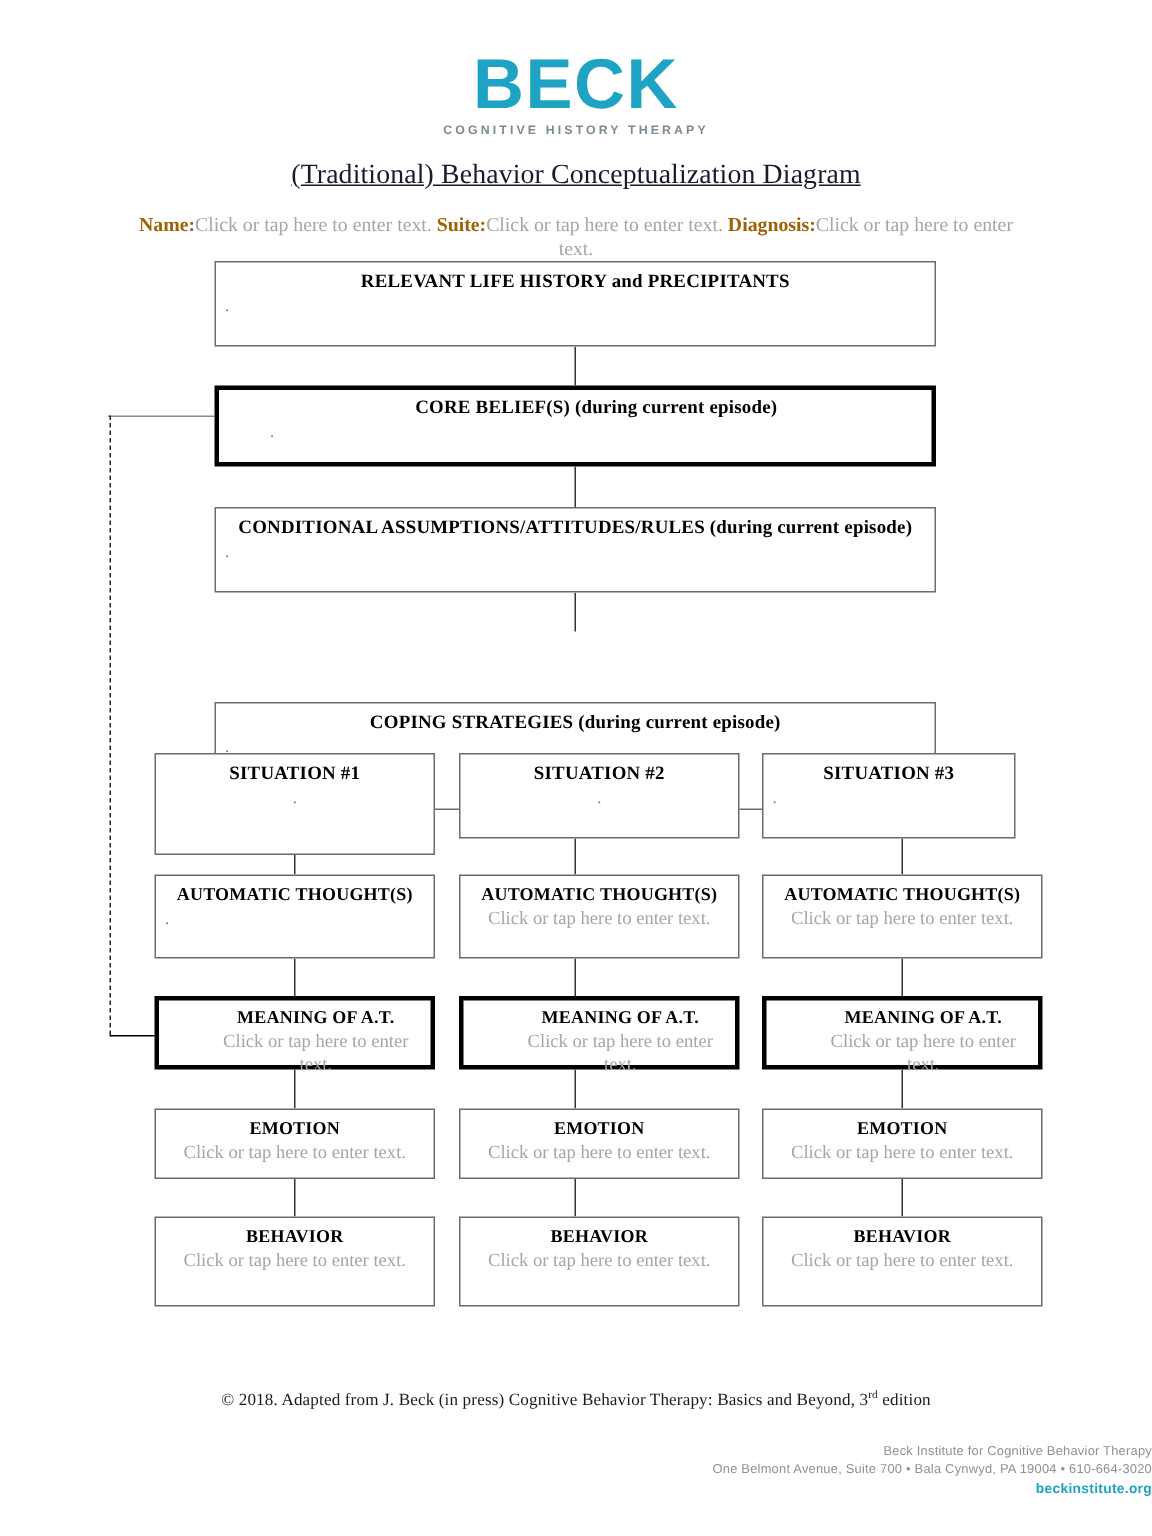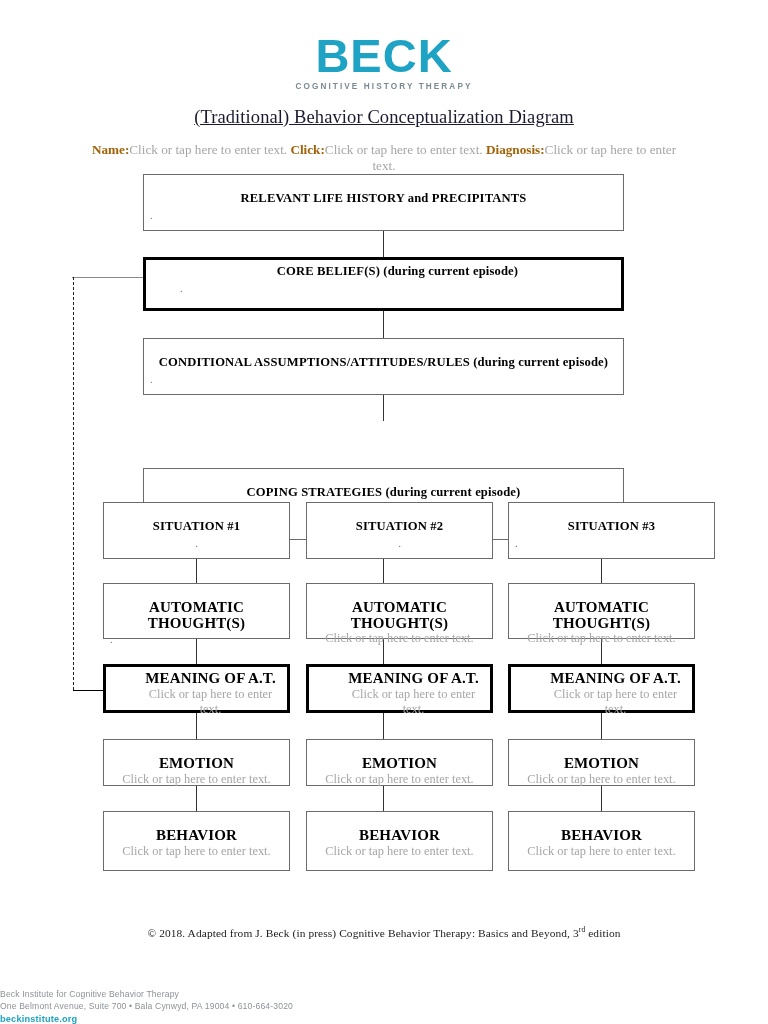--- a/index.html
+++ b/index.html
@@ -70,37 +70,37 @@
   }
   .meta-label { font-weight: bold; color: #a16207; }
   .meta-value { color: #a6a6a6; }
 
   
   .box {
     position: absolute;
     background: #fff;
     border: 1.2px solid #6b6b6b;
     text-align: center;
-    padding-top: 16px;
+    padding-top: 5px;
   }
   .box.thick {
     border: 3px solid #000000;
     padding-top: 4px;
     padding-left: 28px;
   }
   .box-title {
     font-weight: bold;
     font-size: 12.6px;
     line-height: 15.5px;
     letter-spacing: 0.15px;
     color: #000;
     display: block;
     padding: 0 6px;
   }
-  .box-title.sm { font-size: 15px; }
+  .box-title.sm { font-size: 12px; }
   .box-ph {
     display: block;
     color: #a6a6a6;
     font-size: 12.4px;
     line-height: 15px;
     padding: 0 4px;
   }
   .box-dot {
     display: block;
     color: #777;
@@ -148,22 +148,22 @@
     text-align: center;
     font-size: 11.4px;
     color: #1a1a1a;
     letter-spacing: 0.1px;
   }
   .copyright sup { font-size: 7.5px; vertical-align: super; }
 
   .addr-block {
     position: absolute;
     left: 0; right: 0;
-    top: 988px;
-    text-align: left;
+    top: 961px;
+    text-align: right;
     font-family: "Liberation Sans", "DejaVu Sans", sans-serif;
     font-size: 8.6px;
     line-height: 12.4px;
     color: #8d9297;
     letter-spacing: 0.15px;
   }
   .addr-web {
     color: #1FA3C4;
     font-weight: bold;
     font-size: 9.2px;
@@ -175,21 +175,21 @@
 
 <div id="page">
 
   <div class="logo-block">
     <div class="logo-word">BECK</div>
     <div class="logo-tag">COGNITIVE HISTORY THERAPY</div>
   </div>
 
   <div class="doc-title">(Traditional) Behavior Conceptualization Diagram</div>
 
-  <div class="meta-line"><span class="meta-label">Name:</span><span class="meta-value">Click or tap here to enter text.</span> <span class="meta-label">Click:</span><span class="meta-value">Click or tap here to enter text.</span> <span class="meta-label">Diagnosis:</span><span class="meta-value">Click or tap here to enter text.</span></div>
+  <div class="meta-line"><span class="meta-label">Name:</span><span class="meta-value">Click or tap here to enter text.</span> <span class="meta-label">Suite:</span><span class="meta-value">Click or tap here to enter text.</span> <span class="meta-label">Diagnosis:</span><span class="meta-value">Click or tap here to enter text.</span></div>
 
   <div class="vline" style="left:383px; top:231px; height:26px;"></div>
   <div class="vline" style="left:383px; top:311px; height:27px;"></div>
   <div class="vline" style="left:383px; top:395px; height:26px;"></div>
 
   <div class="vline" style="left:383px; top:476px; height:26px;"></div>
   <div class="vline" style="left:196px; top:476px; height:26px;"></div>
   <div class="vline" style="left:601px; top:476px; height:26px;"></div>
 
   <div class="vline" style="left:196px; top:559px; height:24px;"></div>
@@ -226,21 +226,21 @@
   <div class="box" style="left:143px; top:338px; width:481px; height:57px;">
     <span class="box-title">CONDITIONAL ASSUMPTIONS/ATTITUDES/RULES (during current episode)</span>
     <span class="box-dot">.</span>
   </div>
 
   <div class="box" style="left:143px; top:421px; width:481px; height:72px;margin-top:47px;">
     <span class="box-title">COPING STRATEGIES (during current episode)</span>
     <span class="box-dot">.</span>
   </div>
 
-  <div class="box" style="left:103px; top:502px; width:187px; height:57px;">
+  <div class="box" style="left:103px; top:502px; width:187px; height:68px;">
     <span class="box-title">SITUATION #1</span>
     <span class="box-dot" style="text-align:center;padding-left:0;">.</span>
   </div>
   <div class="box" style="left:103px; top:583px; width:187px; height:56px;">
     <span class="box-title sm">AUTOMATIC THOUGHT(S)</span>
     <span class="box-dot">.</span>
   </div>
   <div class="box thick" style="left:103px; top:664px; width:187px; height:49px;">
     <span class="box-title sm">MEANING OF A.T.</span>
     <span class="box-ph">Click or tap here to enter text.</span>
@@ -268,21 +268,21 @@
   </div>
   <div class="box" style="left:306px; top:739px; width:187px; height:47px;">
     <span class="box-title sm">EMOTION</span>
     <span class="box-ph">Click or tap here to enter text.</span>
   </div>
   <div class="box" style="left:306px; top:811px; width:187px; height:60px;">
     <span class="box-title sm">BEHAVIOR</span>
     <span class="box-ph">Click or tap here to enter text.</span>
   </div>
 
-  <div class="box" style="left:508px; top:502px; width:207px; height:57px;">
+  <div class="box" style="left:508px; top:502px; width:169px; height:57px;">
     <span class="box-title">SITUATION #3</span>
     <span class="box-dot">.</span>
   </div>
   <div class="box" style="left:508px; top:583px; width:187px; height:56px;">
     <span class="box-title sm">AUTOMATIC THOUGHT(S)</span>
     <span class="box-ph">Click or tap here to enter text.</span>
   </div>
   <div class="box thick" style="left:508px; top:664px; width:187px; height:49px;">
     <span class="box-title sm">MEANING OF A.T.</span>
     <span class="box-ph">Click or tap here to enter text.</span>

